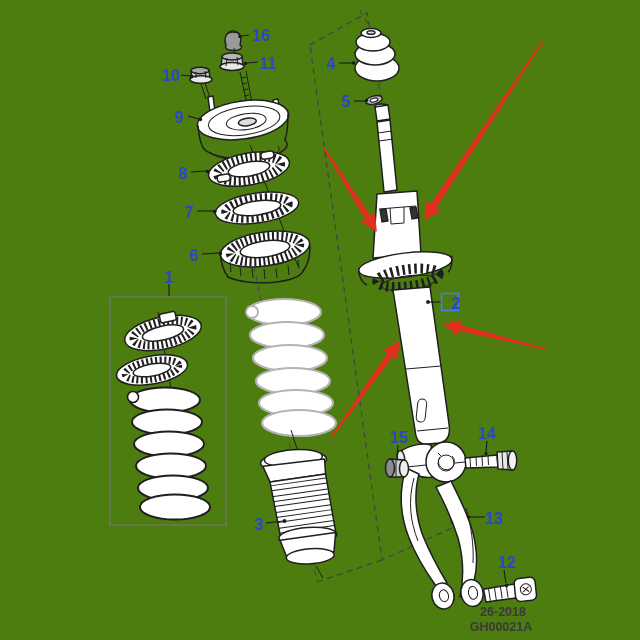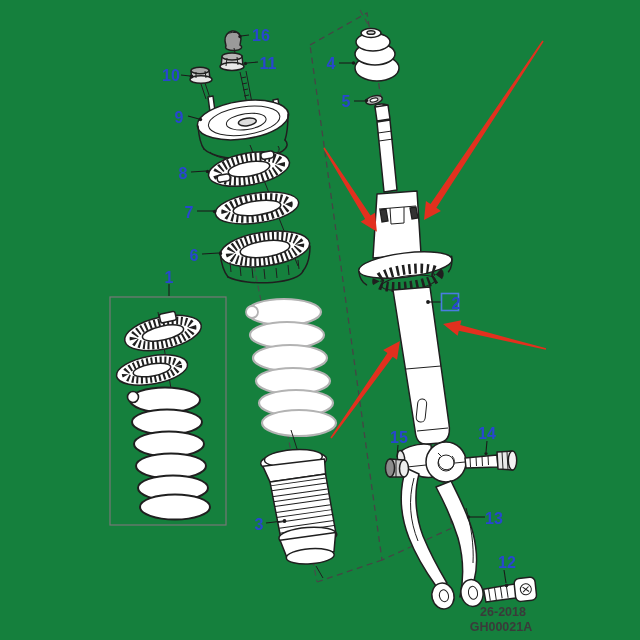--- a/index.html
+++ b/index.html
@@ -3,21 +3,21 @@
 <meta charset="utf-8">
 <style>
   :root{
     --callout-blue:#2846cf;
     --selected-box-blue:#4a7de0;
     --arrow-red:#e2301e;
     --line-dark:#1f1f1f;
     --line-gray:#b3b3b3;
   }
   html,body{margin:0;padding:0;background:#fff;}
-  .stage{width:640px;height:640px;position:relative;background:#15803d;overflow:hidden;}
+  .stage{width:640px;height:640px;position:relative;background:#4d7c0f;overflow:hidden;}
   svg{display:block;}
   .ink{stroke:var(--line-dark);fill:none;stroke-width:1.5;stroke-linecap:round;stroke-linejoin:round;}
   .inkf{stroke:var(--line-dark);fill:#fff;stroke-width:1.5;stroke-linejoin:round;}
   .thin{stroke:var(--line-dark);fill:none;stroke-width:1;}
   .shade{stroke:var(--line-dark);stroke-width:1.3;}
   .ghost{stroke:var(--line-gray);fill:#fff;stroke-width:2.2;}
   .dashbox{stroke:#454545;fill:none;stroke-width:1.3;stroke-dasharray:6 4.5;}
   .axis{stroke:#4a4a4a;fill:none;stroke-width:1.1;stroke-dasharray:6 4;}
   .leader{stroke:#1a1a1a;fill:none;stroke-width:1.1;}
   .dot{fill:#1a1a1a;}

